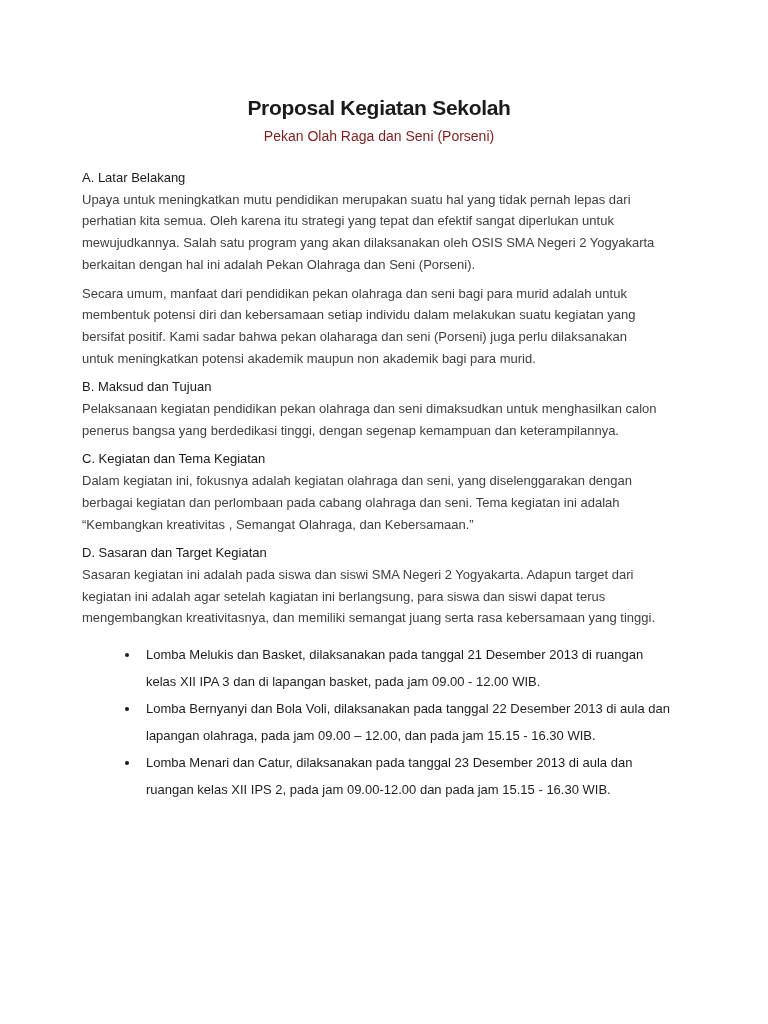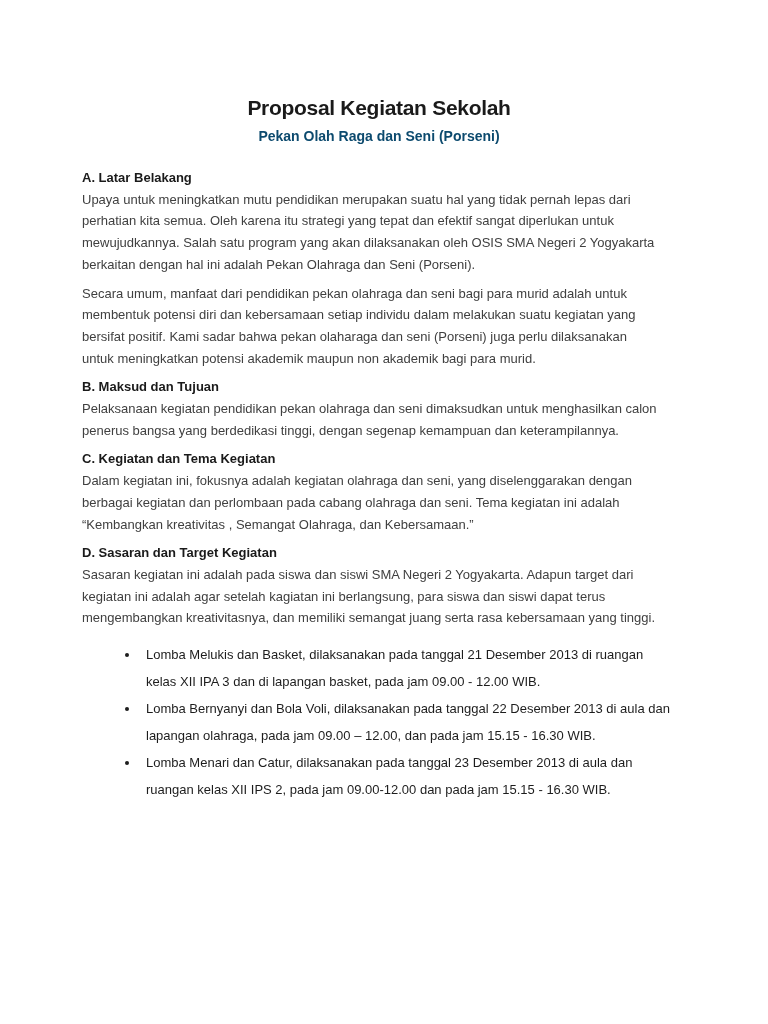--- a/index.html
+++ b/index.html
@@ -31,32 +31,32 @@
     line-height: 30px;
     font-weight: 700;
     text-align: center;
     letter-spacing: -0.3px;
     color: #1a1a1a;
   }
   .doc-subtitle {
     margin: 2px 0 20px 0;
     font-size: 14px;
     line-height: 22px;
-    font-weight: 700;
+    font-weight: 400;
     text-align: center;
-    color: #0c4a6e;
+    color: #7f1d1d;
   }
   section {
     margin: 0;
   }
   .sec-heading {
     margin: 0;
     font-size: 13px;
     line-height: 21.7px;
-    font-weight: 700;
+    font-weight: 400;
     color: #1a1a1a;
   }
   .sec-para {
     margin: 0 16px 7px 0;
     font-size: 13px;
     line-height: 21.7px;
     color: #404040;
   }
   .bullets {
     margin: 12px 0 0 0;

